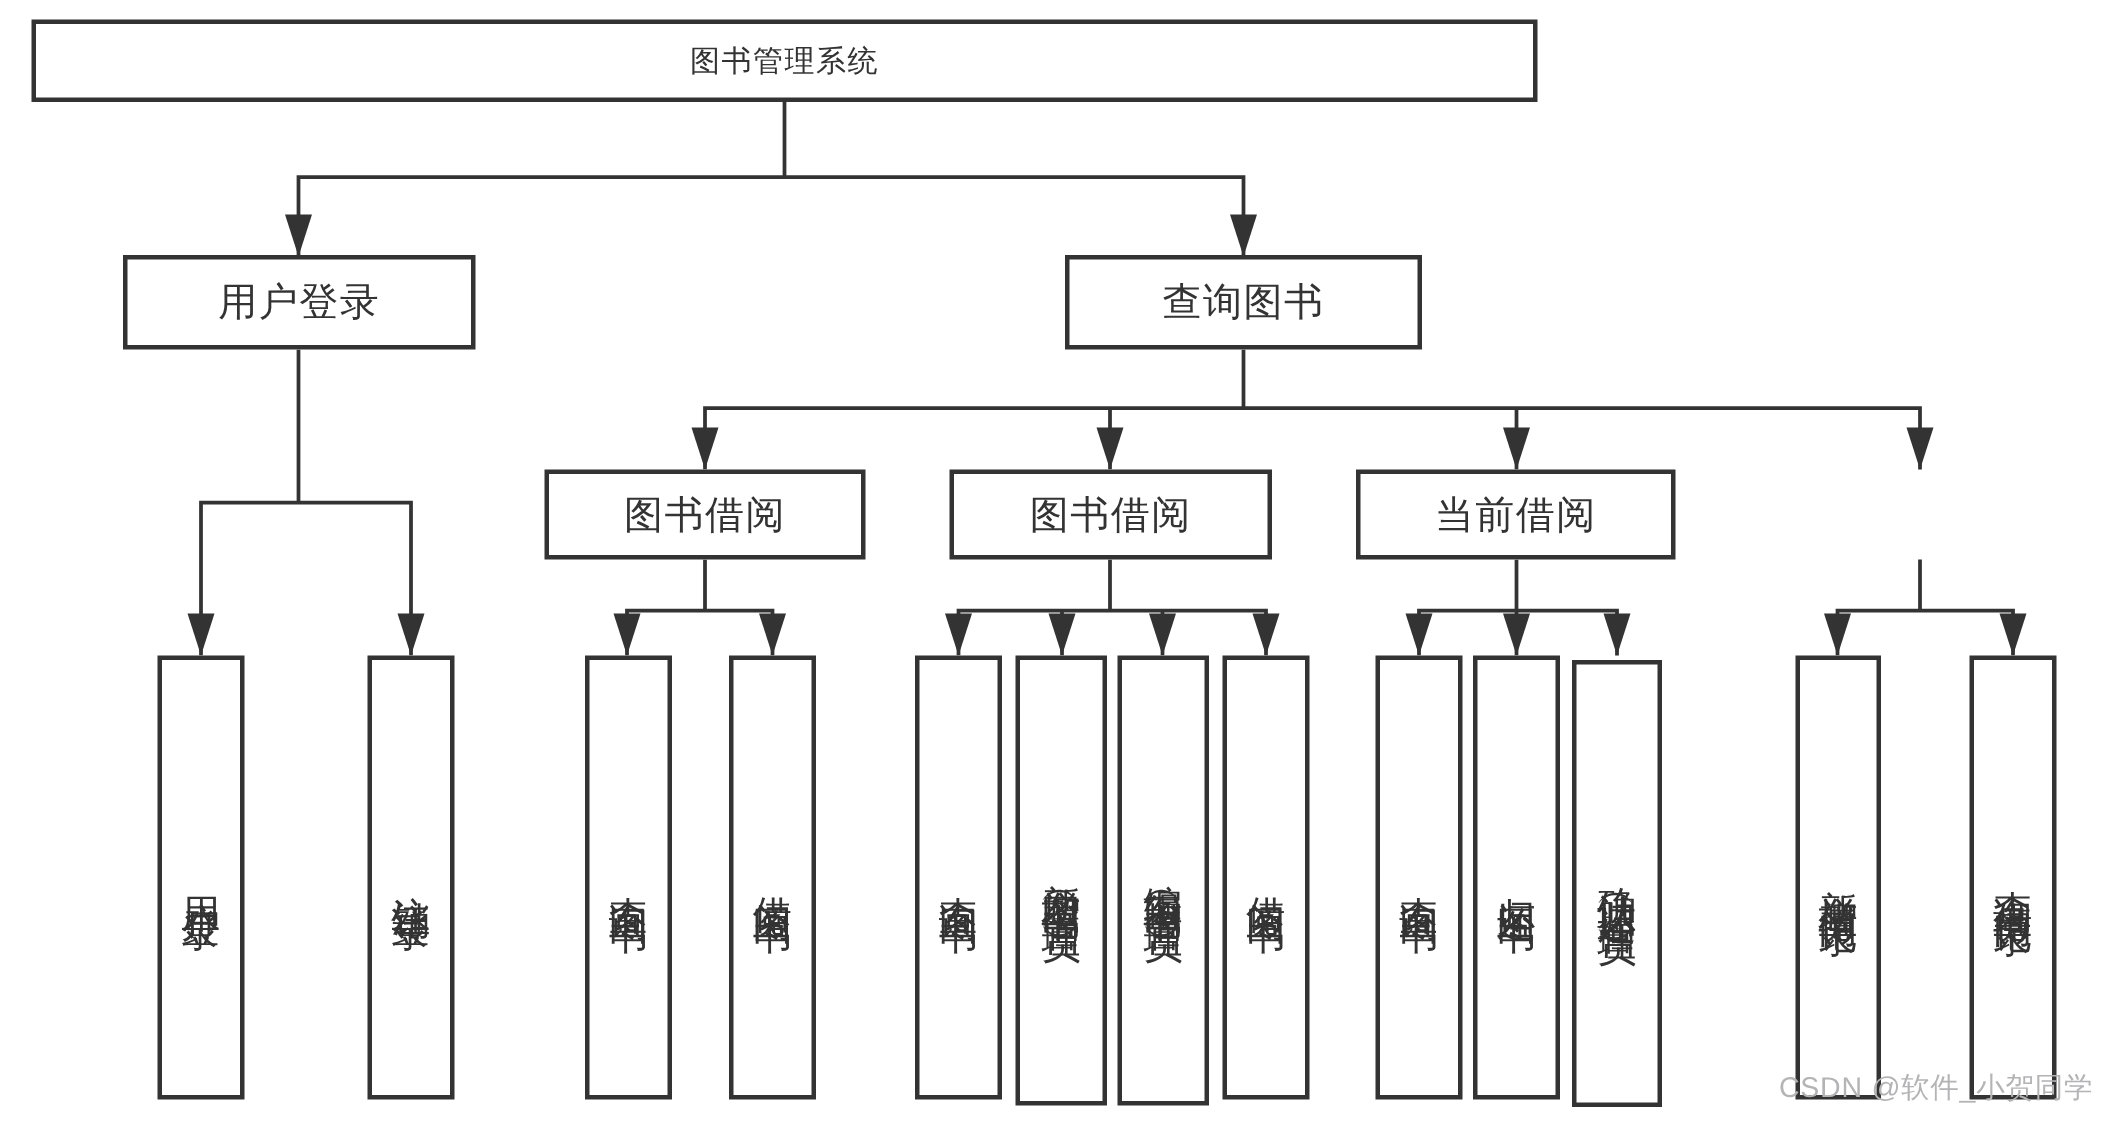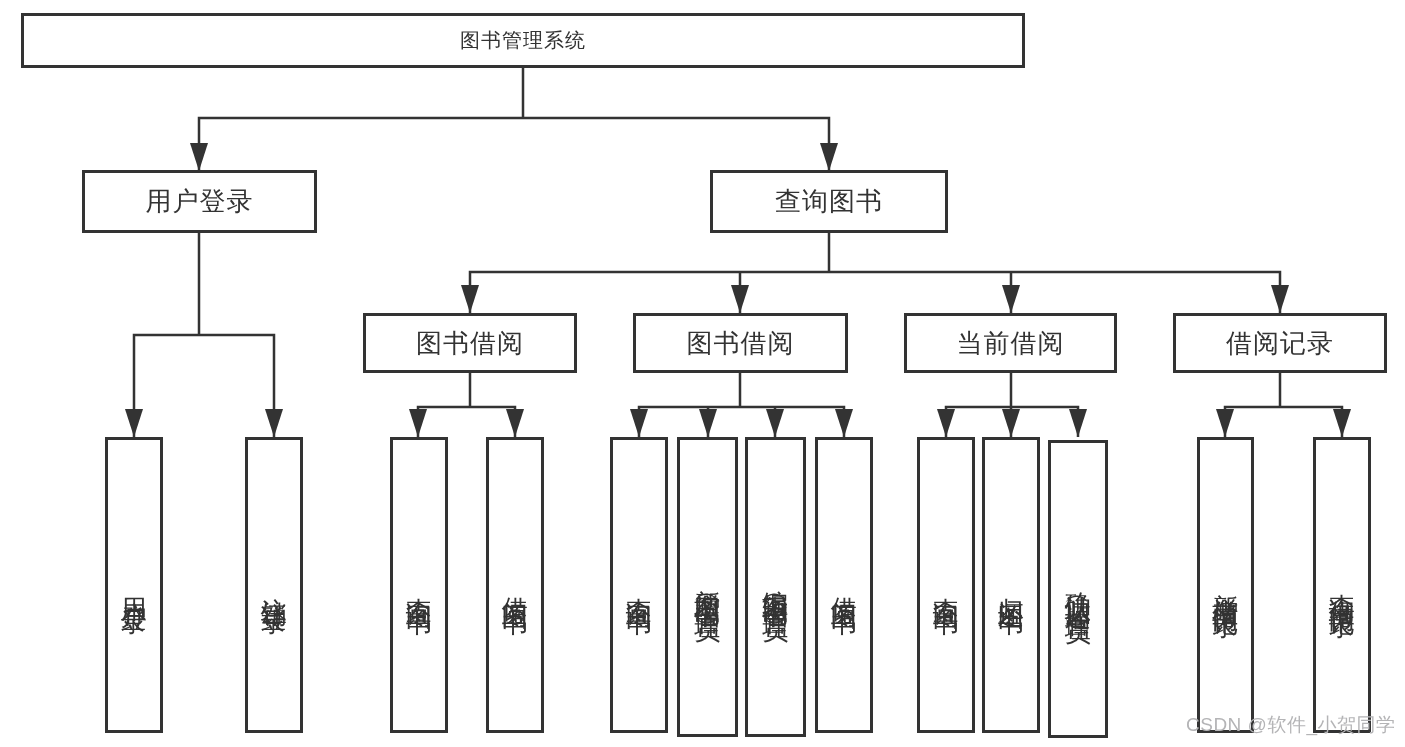--- a/index.html
+++ b/index.html
@@ -98,21 +98,20 @@
   </svg>
 
   <div class="box h title" style="left:21px;top:13px;width:1004px;height:55px;">图书管理系统</div>
 
   <div class="box h" style="left:82px;top:170px;width:235px;height:63px;">用户登录</div>
   <div class="box h" style="left:710px;top:170px;width:238px;height:63px;">查询图书</div>
 
   <div class="box h" style="left:363px;top:313px;width:214px;height:60px;">图书借阅</div>
   <div class="box h" style="left:633px;top:313px;width:215px;height:60px;">图书借阅</div>
   <div class="box h" style="left:904px;top:313px;width:213px;height:60px;">当前借阅</div>
-  <div class="box h" style="left:1173px;top:313px;width:214px;height:60px;">借阅记录</div>
 
   <div class="box v" style="left:105px;top:437px;width:58px;height:296px;">用户登录</div>
   <div class="box v" style="left:245px;top:437px;width:58px;height:296px;">注销登录</div>
 
   <div class="box v" style="left:390px;top:437px;width:58px;height:296px;">查询图书</div>
   <div class="box v" style="left:486px;top:437px;width:58px;height:296px;">借阅图书</div>
 
   <div class="box v" style="left:610px;top:437px;width:58px;height:296px;">查询图书</div>
   <div class="box v" style="left:677px;top:437px;width:61px;height:300px;">新增图书（管理员）</div>
   <div class="box v" style="left:745px;top:437px;width:61px;height:300px;">编辑图书（管理员）</div>

